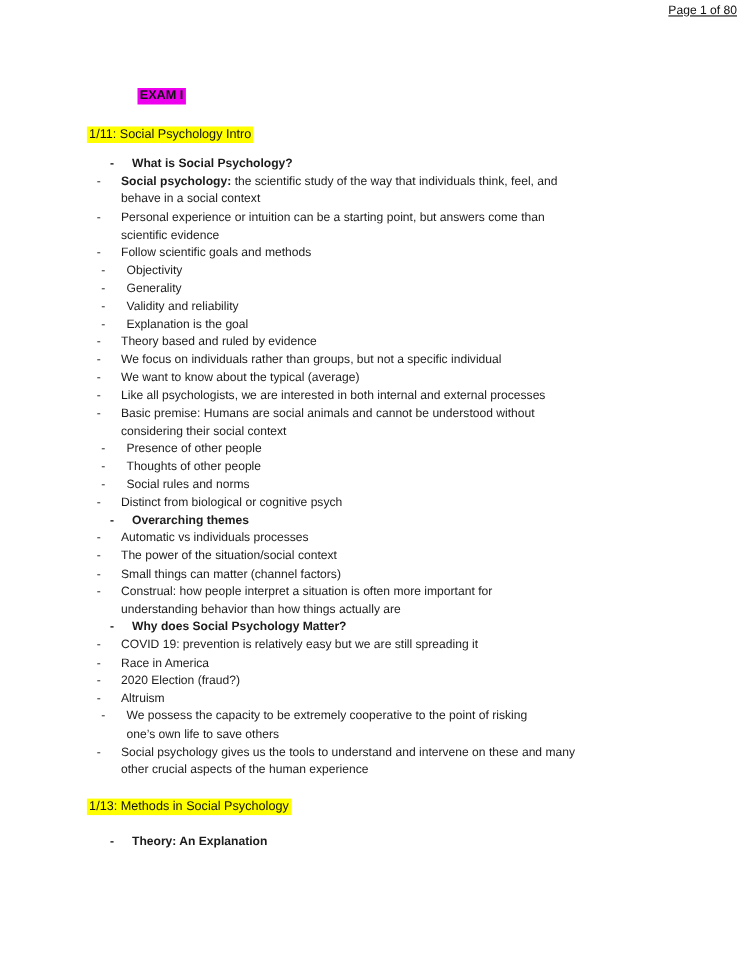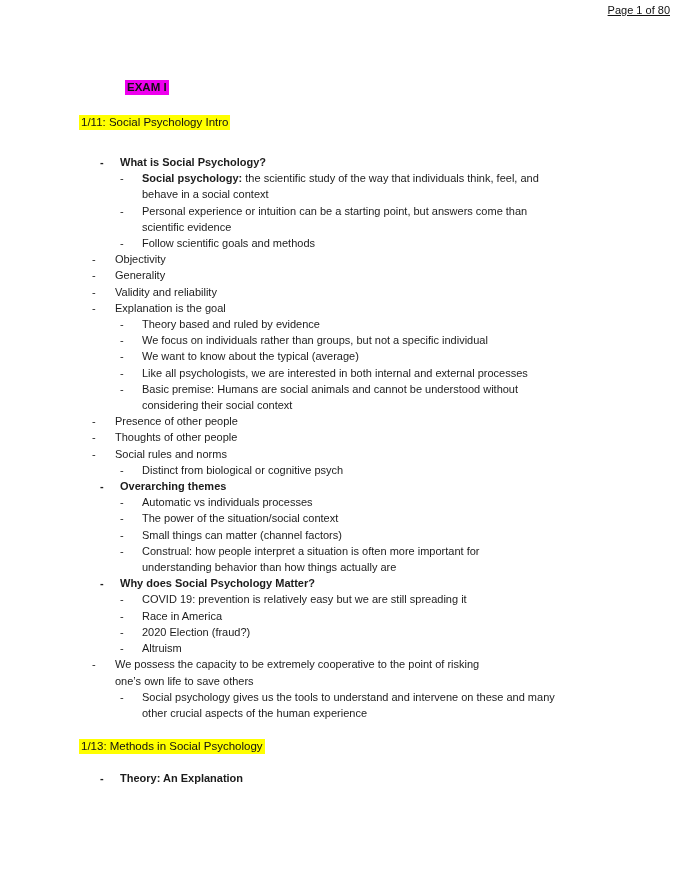--- a/index.html
+++ b/index.html
@@ -12,25 +12,25 @@
     position:absolute;top:4px;right:10px;
     font-size:11px;text-decoration:underline;color:#111;
   }
   .heading-line{margin-left:79px;line-height:16px;}
   .hl{display:inline-block;font-size:11.5px;line-height:13px;padding:1px 2px;color:#111;}
   .hl-exam{background:var(--hl-exam,#ee00ee);font-weight:bold;}
   .hl-section{background:var(--hl-section,#ffff00);}
   #exam-line{margin-top:78px;padding-left:46px;}
   #section1-line{margin-top:18px;}
   #section2-line{margin-top:16px;}
-  .outline{margin-top:24px;}
+  .outline{margin-top:11px;}
   .outline-2{margin-top:16px;}
   .oi{display:flex;font-size:11px;line-height:16.2px;}
   .l1{padding-left:100px;}
-  .l2{padding-left:120px;}
+  .l2{padding-left:88px;}
   .l3{padding-left:92px;}
   .dash{flex:none;width:20px;}
   .l2 > .dash{width:22px;}
   .l3 > .dash{width:23px;}
   .dash::before{content:"-";}
   .b{font-weight:bold;}
   .txt{max-width:430px;}
   .mw410{max-width:410px;}
   .mw390{max-width:390px;}
 </style>

